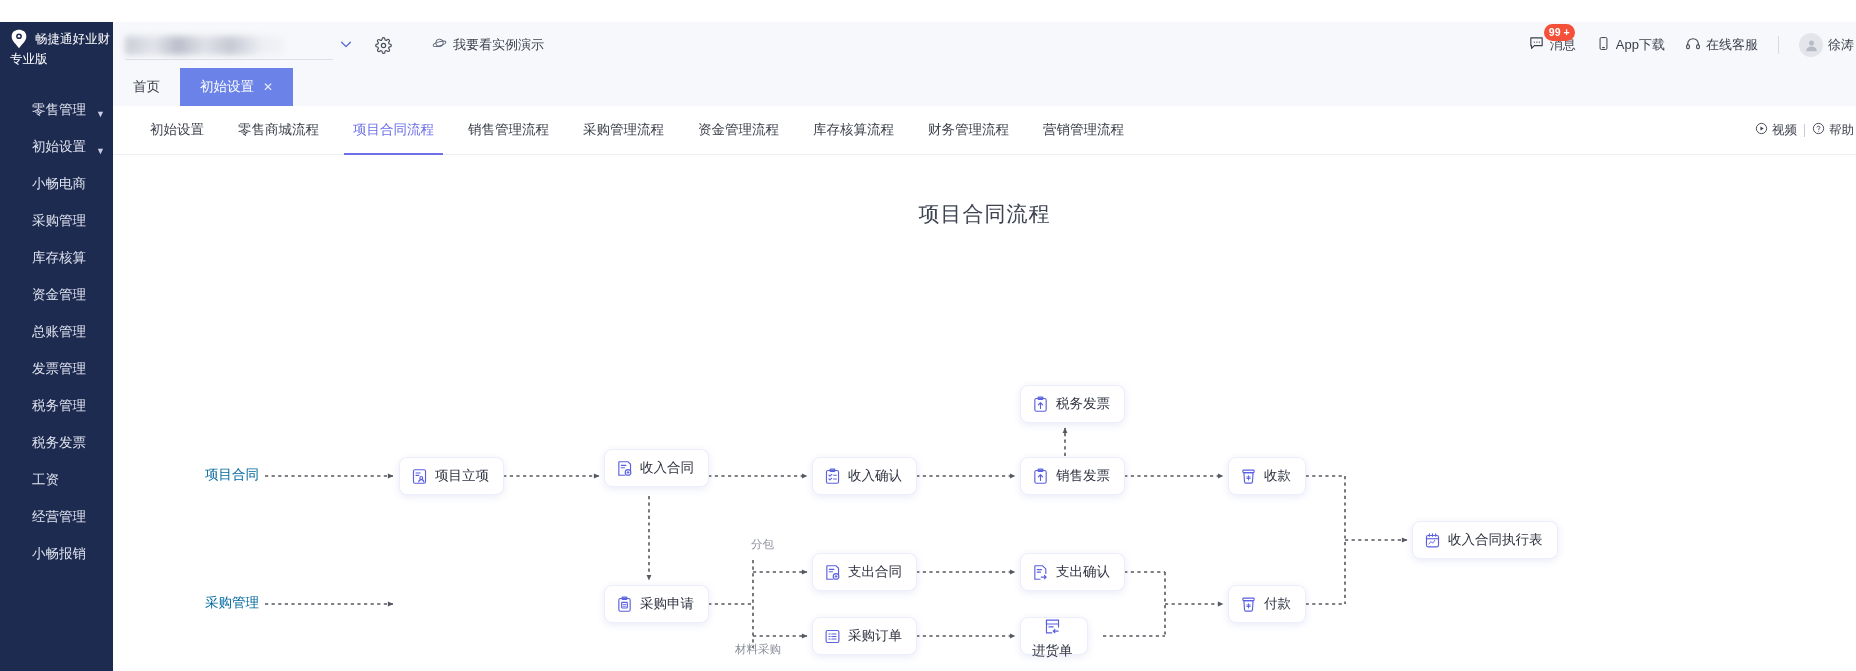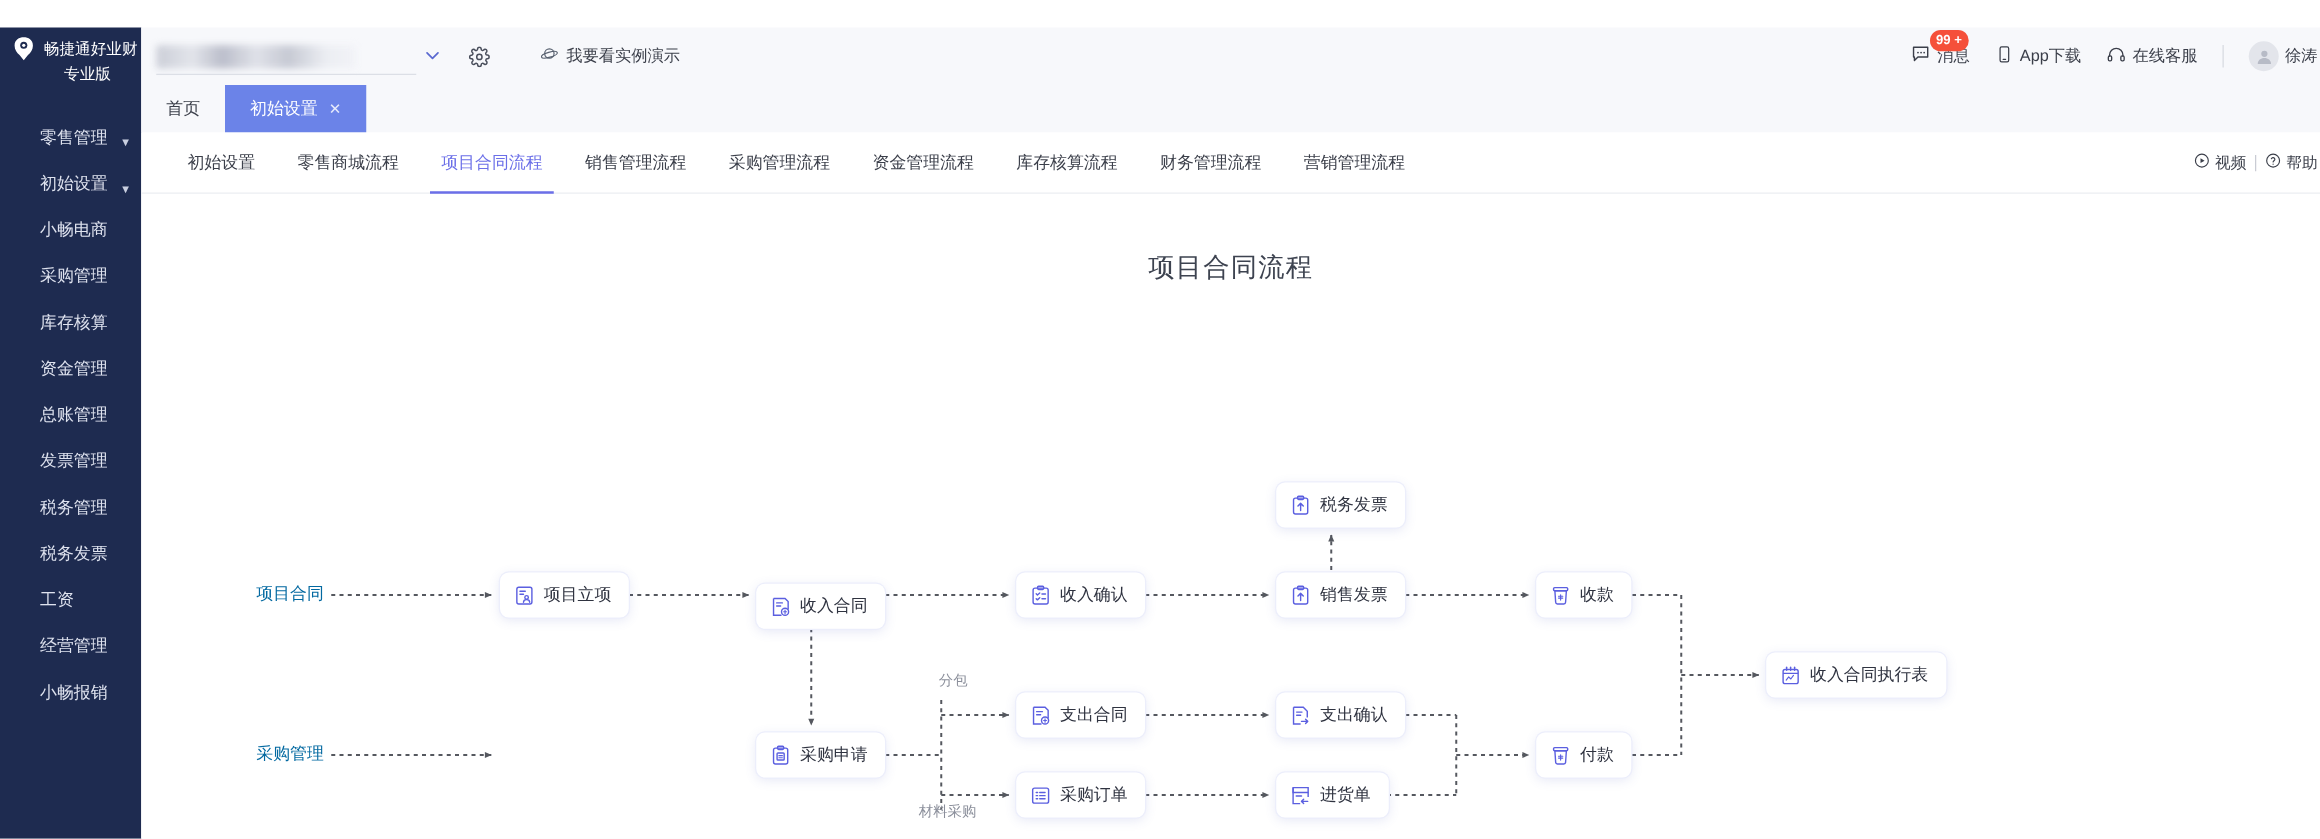--- a/index.html
+++ b/index.html
@@ -17,31 +17,31 @@
     background: #ffffff;
   }
 
   
   .sidebar {
     position: absolute; left: 0; top: 22px; width: 113px; height: 649px;
     background: #1e2b50;
     overflow: hidden;
   }
   .brand {
-    height: 58px; padding: 6px 0 0 8px; position: relative; text-align: center;
+    height: 58px; padding: 6px 0 0 8px; position: relative;
   }
   .brand-row { display: flex; align-items: center; gap: 5px; }
   .brand-logo {
     width: 22px; height: 22px; flex: 0 0 auto;
   }
   .brand-name {
     font-size: 12.5px; color: #ffffff; white-space: nowrap; letter-spacing: 0px;
   }
   .brand-sub {
-    font-size: 12.5px; color: #ffffff; margin-left: 19px; margin-top: 1px;
+    font-size: 12.5px; color: #ffffff; margin-left: 2px; margin-top: 1px;
   }
   .nav-list { margin-top: 2px; }
   .nav-item {
     height: 37px; display: flex; align-items: flex-end;
     padding-left: 32px; color: #dfe3ef; font-size: 13.5px;
     white-space: nowrap; cursor: pointer;
   }
   .nav-item .caret {
     margin-left: 10px; font-size: 9px; color: #c9cfe0; line-height: 1;
   }
@@ -414,21 +414,21 @@
             <rect x="3.5" y="2.5" width="17" height="19" rx="2.2"></rect>
             <line x1="7" y1="7" x2="13" y2="7" stroke-linecap="round"></line>
             <line x1="7" y1="10.5" x2="11" y2="10.5" stroke-linecap="round"></line>
             <circle cx="14.5" cy="14" r="2"></circle>
             <path d="M11 19.5c0-2 1.6-3 3.5-3s3.5 1 3.5 3" stroke-linecap="round"></path>
           </svg>
         </span>
         <span>项目立项</span>
       </div>
 
-      <div class="node" style="left:492px; top:239px;">
+      <div class="node" style="left:492px; top:222px;">
         <span class="nicon">
           <svg width="17" height="17" viewBox="0 0 24 24" fill="none" stroke="#5b5fe0" stroke-width="1.6">
             <path d="M4 2.5h13l3.5 3.5v9"></path>
             <path d="M4 2.5v19h9"></path>
             <line x1="7.5" y1="7.5" x2="14" y2="7.5" stroke-linecap="round"></line>
             <line x1="7.5" y1="11" x2="12" y2="11" stroke-linecap="round"></line>
             <circle cx="17" cy="17.5" r="4"></circle>
             <path d="M17 15.6v3.8M15.4 17.5h3.2" stroke-width="1.3" stroke-linecap="round"></path>
           </svg>
         </span>
@@ -530,21 +530,21 @@
             <path d="M4 2.5h11l4.5 4.5v7"></path>
             <path d="M4 2.5v19h8"></path>
             <line x1="7.5" y1="8" x2="13.5" y2="8" stroke-linecap="round"></line>
             <line x1="7.5" y1="11.5" x2="12" y2="11.5" stroke-linecap="round"></line>
             <path d="M13 18.5h7M17.6 16.2l2.4 2.3-2.4 2.3" stroke-linecap="round" stroke-linejoin="round"></path>
           </svg>
         </span>
         <span>支出确认</span>
       </div>
 
-      <div class="node" style="left:908px; top:390px;">
+      <div class="node" style="left:908px; top:390px;flex-direction:column;">
         <span class="nicon">
           <svg width="17" height="17" viewBox="0 0 24 24" fill="none" stroke="#5b5fe0" stroke-width="1.6">
             <path d="M3.5 3h17v5.5h-17z"></path>
             <path d="M3.5 3v18h8"></path>
             <path d="M20.5 8.5v5"></path>
             <line x1="7" y1="12.5" x2="13" y2="12.5" stroke-linecap="round"></line>
             <path d="M20 18.5h-7M15.4 16.2L13 18.5l2.4 2.3" stroke-linecap="round" stroke-linejoin="round"></path>
           </svg>
         </span>
         <span>进货单</span>

